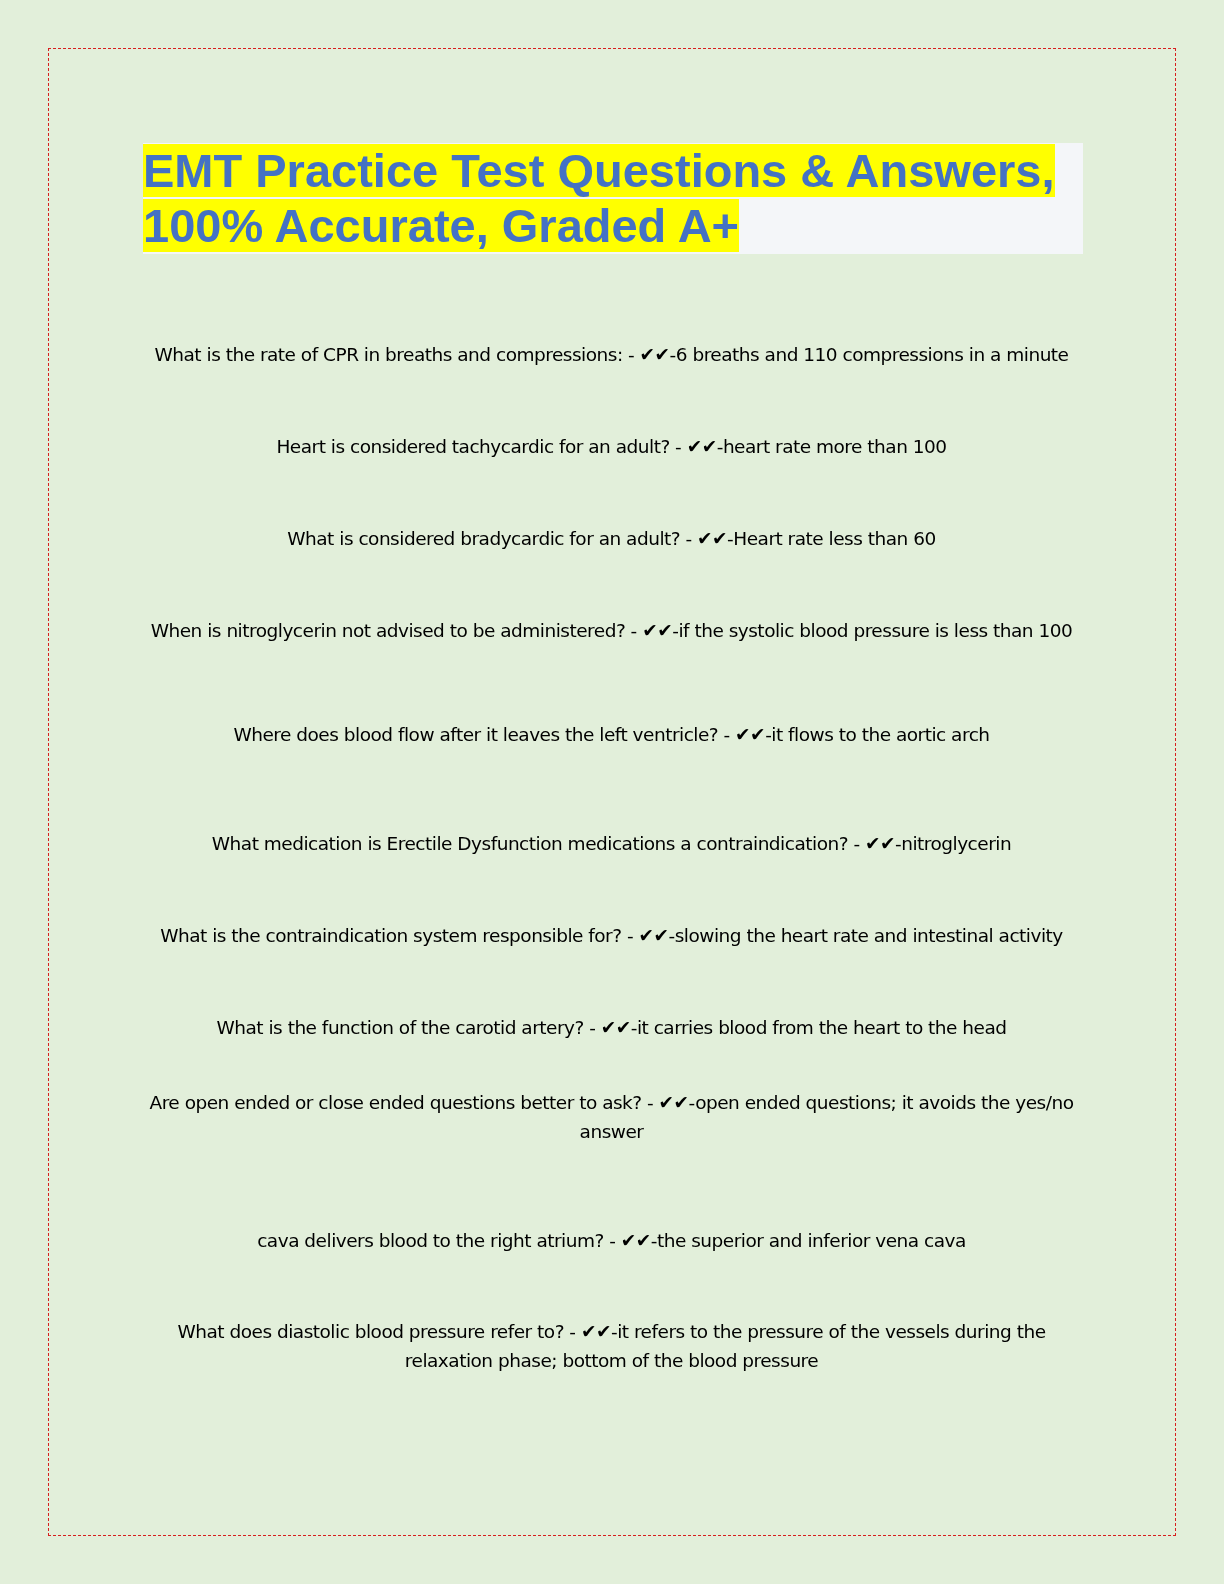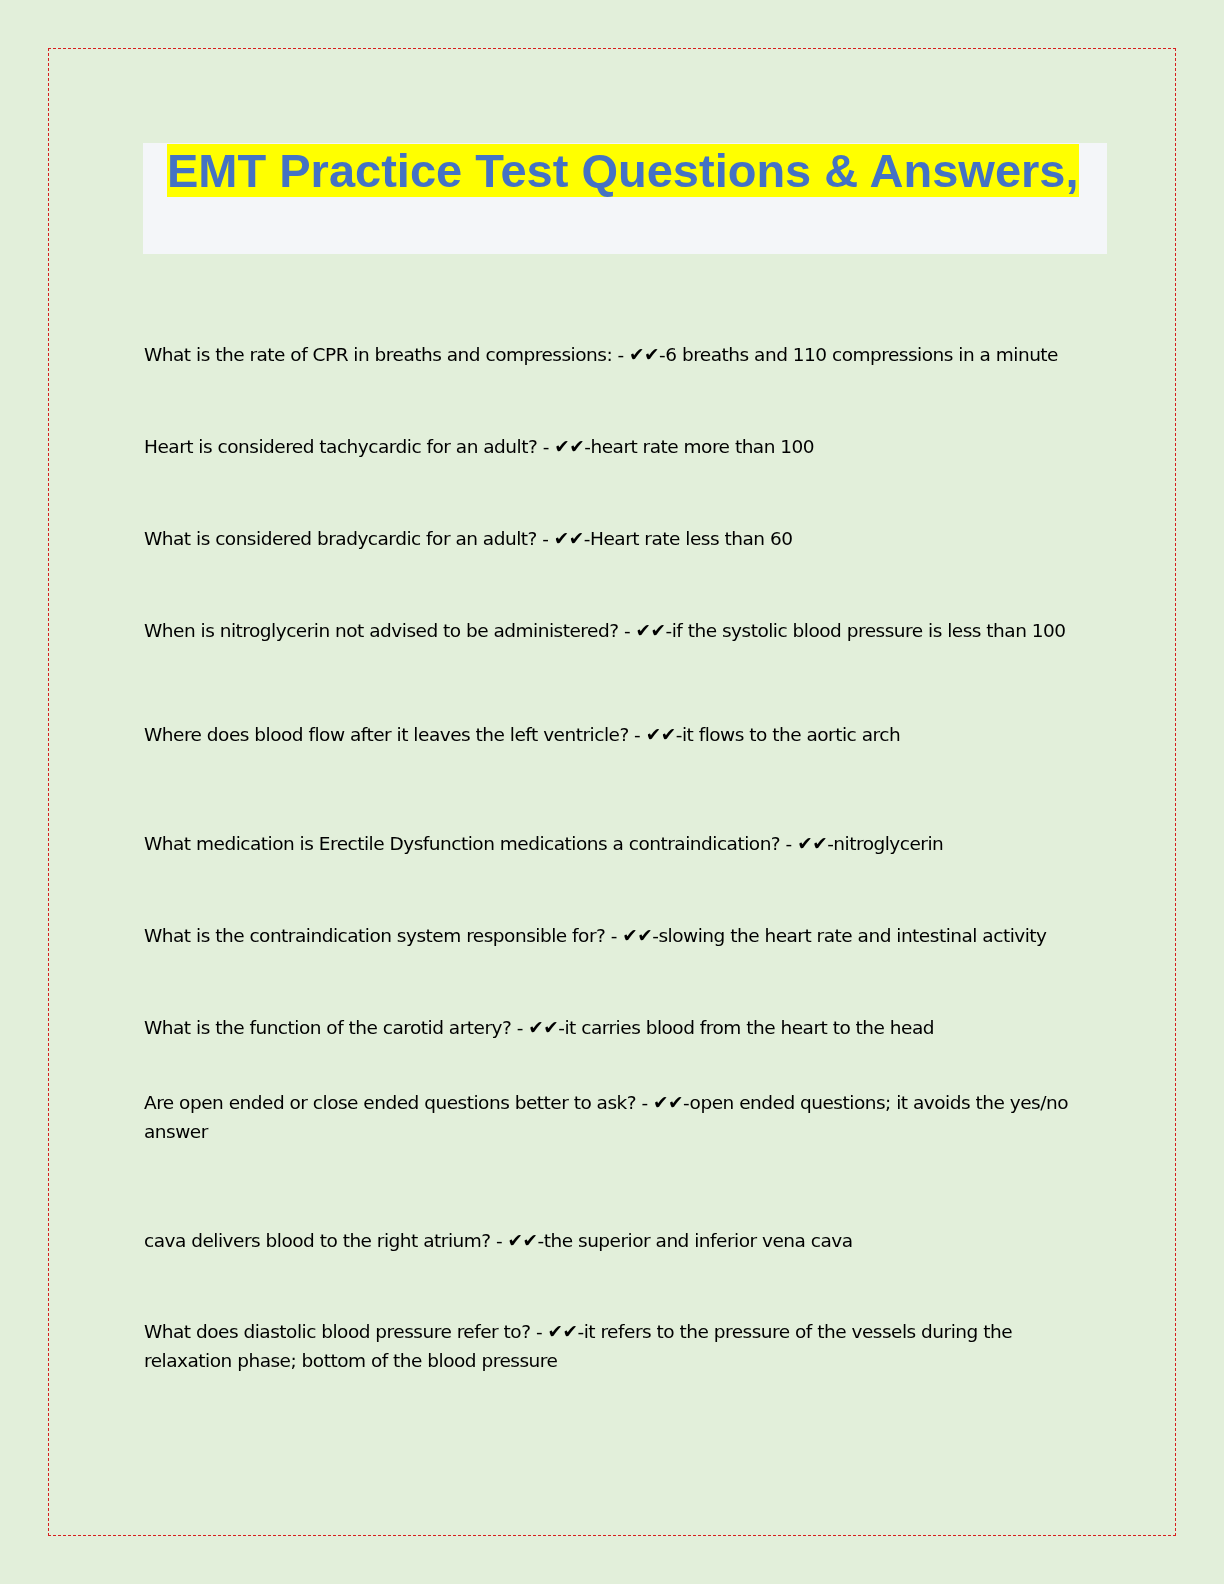--- a/index.html
+++ b/index.html
@@ -23,21 +23,20 @@
     border: 1px dashed #d81e1e;
     box-sizing: border-box;
   }
   .title-block {
     position: absolute;
     left: 143px;
     top: 143px;
     width: 940px;
     height: 111px;
     background: #f4f6f9;
-    padding-left: 24px;
   }
   .title {
     margin: 0;
     font-family: "Liberation Sans", sans-serif;
     font-weight: bold;
     font-size: 47px;
     line-height: 55px;
     color: #4472c4;
   }
   .title .hl {
@@ -51,33 +50,35 @@
     font-family: "DejaVu Sans", sans-serif;
     font-size: 18.5px;
     line-height: 29px;
     color: #000;
     letter-spacing: -0.5px;
   }
   .qa {
     position: absolute;
     left: 0;
     width: 935px;
+    text-align: center;
   }
   .check {
     font-weight: bold;
   }
 </style>
 </head>
 <body>
 
 <div class="page-border"></div>
 
 <div class="title-block">
   <h1 class="title">
     <span class="hl">EMT Practice Test Questions &amp; Answers,</span><br>
+    <span class="hl">100% Accurate, Graded A+</span>
   </h1>
 </div>
 
 <div class="qa-list">
   <div class="qa" style="top:0px">
     <span>What is the rate of CPR in breaths and compressions:</span><span> - </span><span class="check">✔✔</span><span>-</span><span>6 breaths and 110 compressions in a minute</span>
   </div>
   <div class="qa" style="top:92px">
     <span>Heart is considered tachycardic for an adult?</span><span> - </span><span class="check">✔✔</span><span>-</span><span>heart rate more than 100</span>
   </div>

